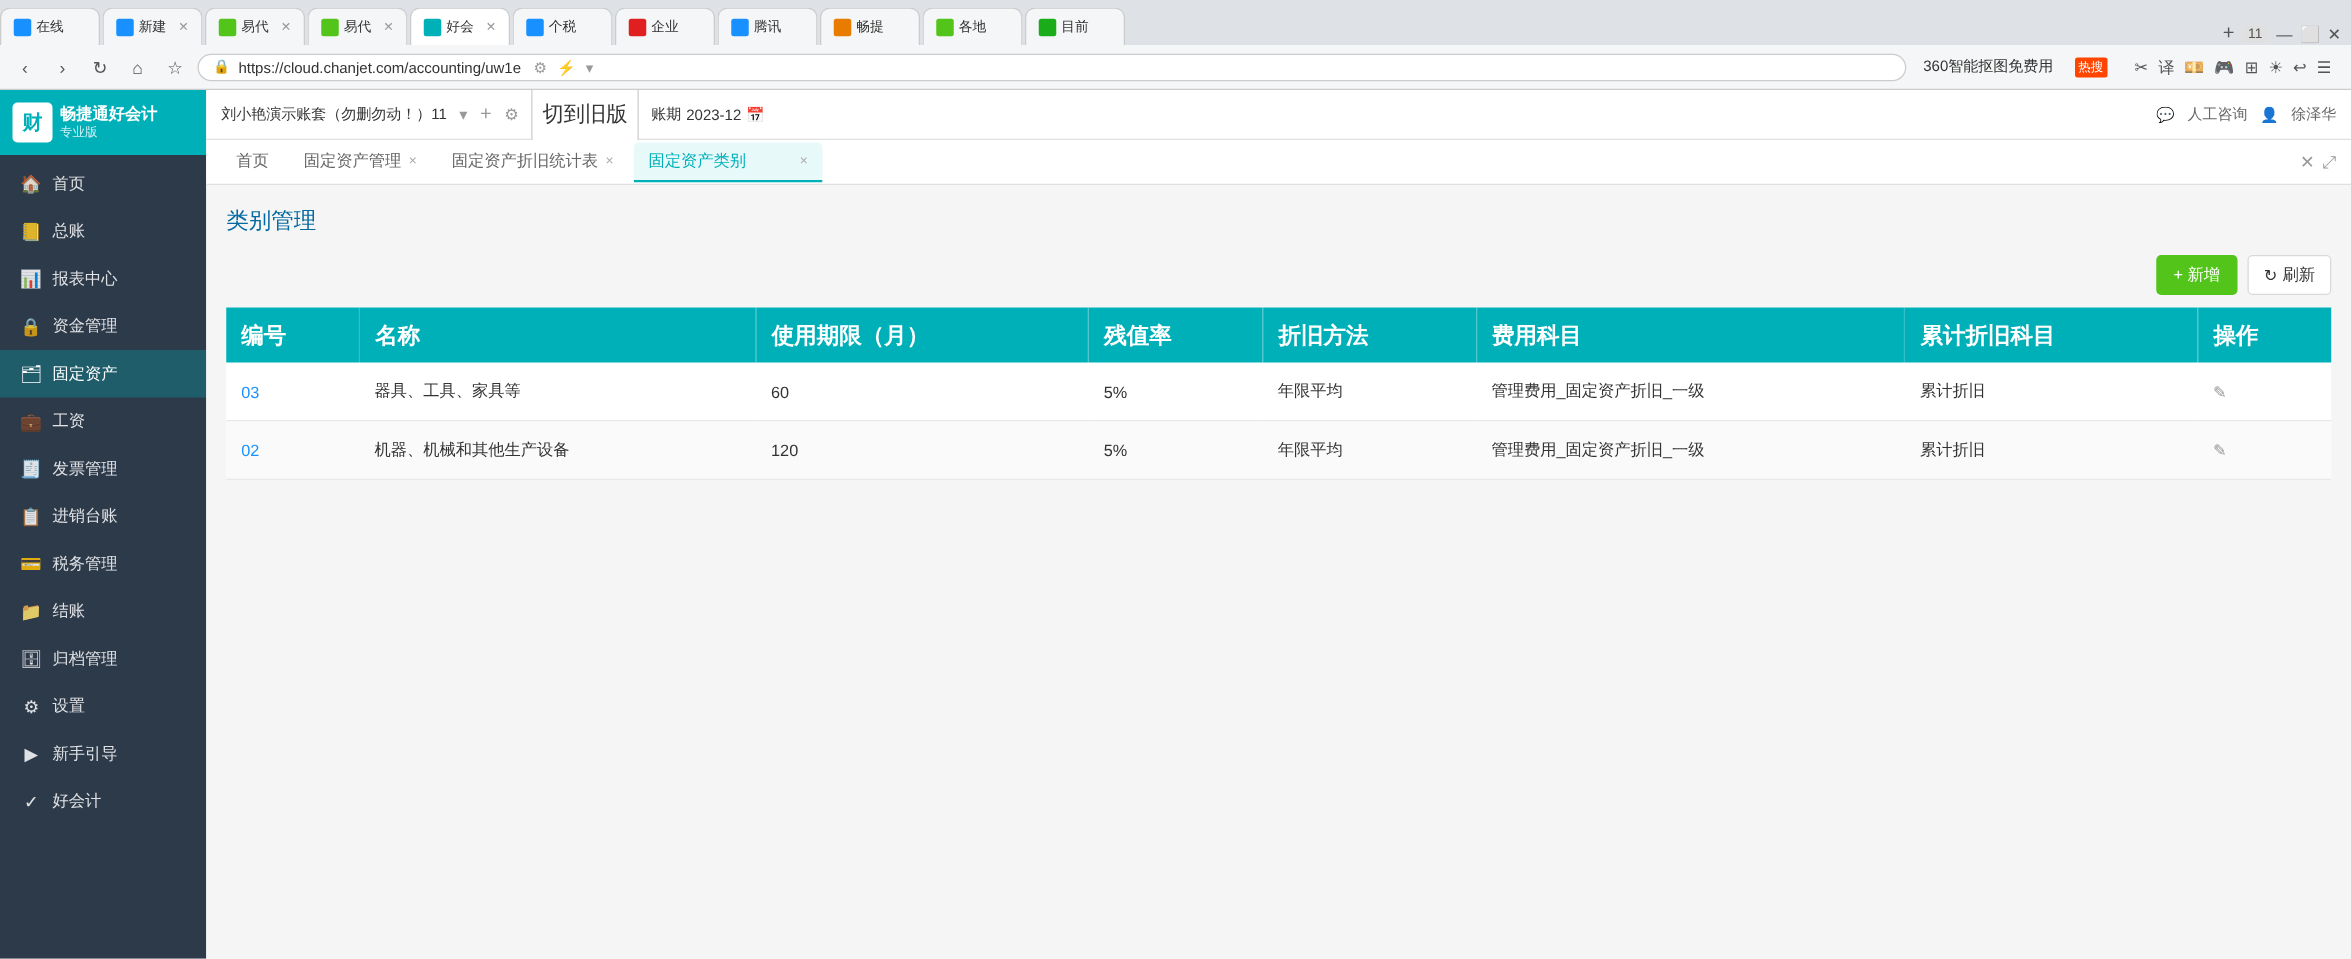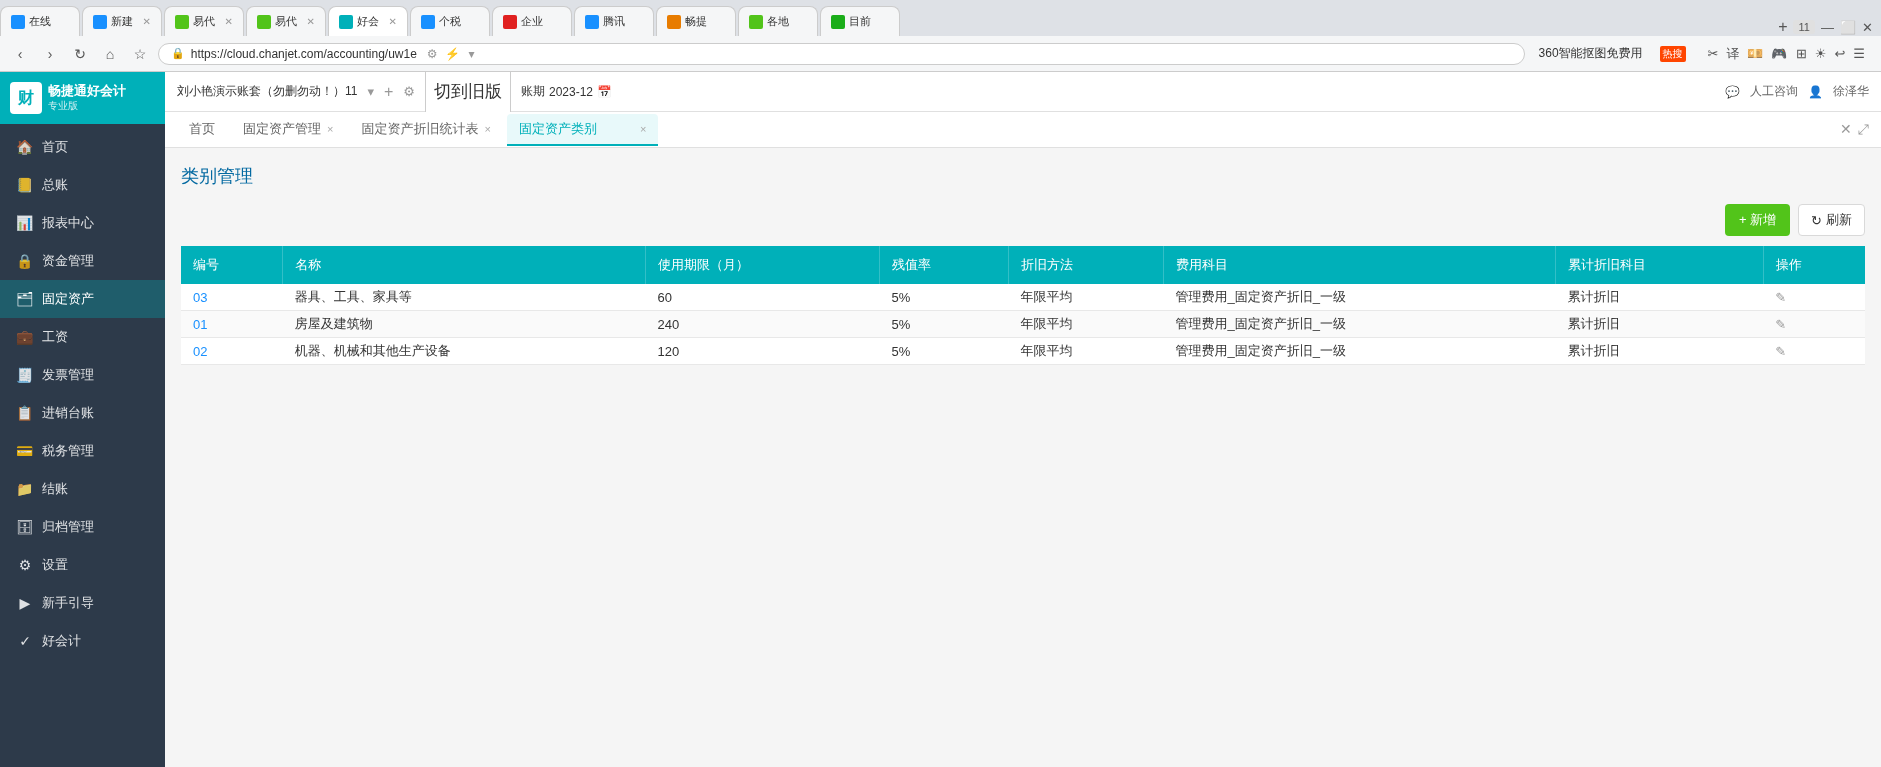--- a/index.html
+++ b/index.html
@@ -53,25 +53,25 @@
     .content-area { flex: 1; overflow: auto; padding: 16px; }
     .page-title { font-size: 18px; font-weight: normal; color: #0369a1; margin-bottom: 16px; }
 
     .toolbar { display: flex; justify-content: flex-end; margin-bottom: 10px; gap: 8px; }
     .btn-add { background: #52c41a; color: white; border: none; padding: 6px 14px; border-radius: 4px; font-size: 13px; cursor: pointer; display: flex; align-items: center; gap: 4px; }
     .btn-refresh { background: #fff; border: 1px solid #d9d9d9; padding: 6px 12px; border-radius: 4px; font-size: 13px; cursor: pointer; color: #333; display: flex; align-items: center; gap: 4px; }
 
     
     .data-table { width: 100%; border-collapse: collapse; background: #fff; }
     .data-table thead tr { background: #00b0b9; color: #fff; }
-    .data-table thead th { padding: 10px 12px; font-weight: normal; font-size: 13px; text-align: left; border-right: 1px solid rgba(255,255,255,0.2); }
+    .data-table thead th { padding: 10px 12px; font-weight: bold; font-size: 18px; text-align: left; border-right: 1px solid rgba(255,255,255,0.2); }
     .data-table thead th:last-child { border-right: none; }
     .data-table tbody tr { border-bottom: 1px solid #e8e8e8; }
     .data-table tbody tr:nth-child(even) { background: #fafafa; }
-    .data-table tbody td { padding: 4px 12px; font-size: 13px; color: #333; margin-top: 11px; }
+    .data-table tbody td { padding: 14px 12px; font-size: 13px; color: #333; margin-top: 11px; }
     .data-table tbody td.num { text-align: left; }
     .edit-icon { color: #999; cursor: pointer; font-size: 13px; }
     .code-link { color: #1890ff; cursor: pointer; }
   </style>
 </head>
 <body>
 
 <div class="browser-chrome">
   <div class="tab-bar">
 
@@ -311,30 +311,20 @@
               <td><span class="code-link">03</span></td>
               <td>器具、工具、家具等</td>
               <td class="num">60</td>
               <td>5%</td>
               <td>年限平均</td>
               <td>管理费用_固定资产折旧_一级</td>
               <td>累计折旧</td>
               <td><span class="edit-icon">✎</span></td>
             </tr>
             <tr>
-              <td><span class="code-link">01</span></td>
-              <td>房屋及建筑物</td>
-              <td class="num">240</td>
-              <td>5%</td>
-              <td>年限平均</td>
-              <td>管理费用_固定资产折旧_一级</td>
-              <td>累计折旧</td>
-              <td><span class="edit-icon">✎</span></td>
-            </tr>
-            <tr>
               <td><span class="code-link">02</span></td>
               <td>机器、机械和其他生产设备</td>
               <td class="num">120</td>
               <td>5%</td>
               <td>年限平均</td>
               <td>管理费用_固定资产折旧_一级</td>
               <td>累计折旧</td>
               <td><span class="edit-icon">✎</span></td>
             </tr>
           </tbody>

